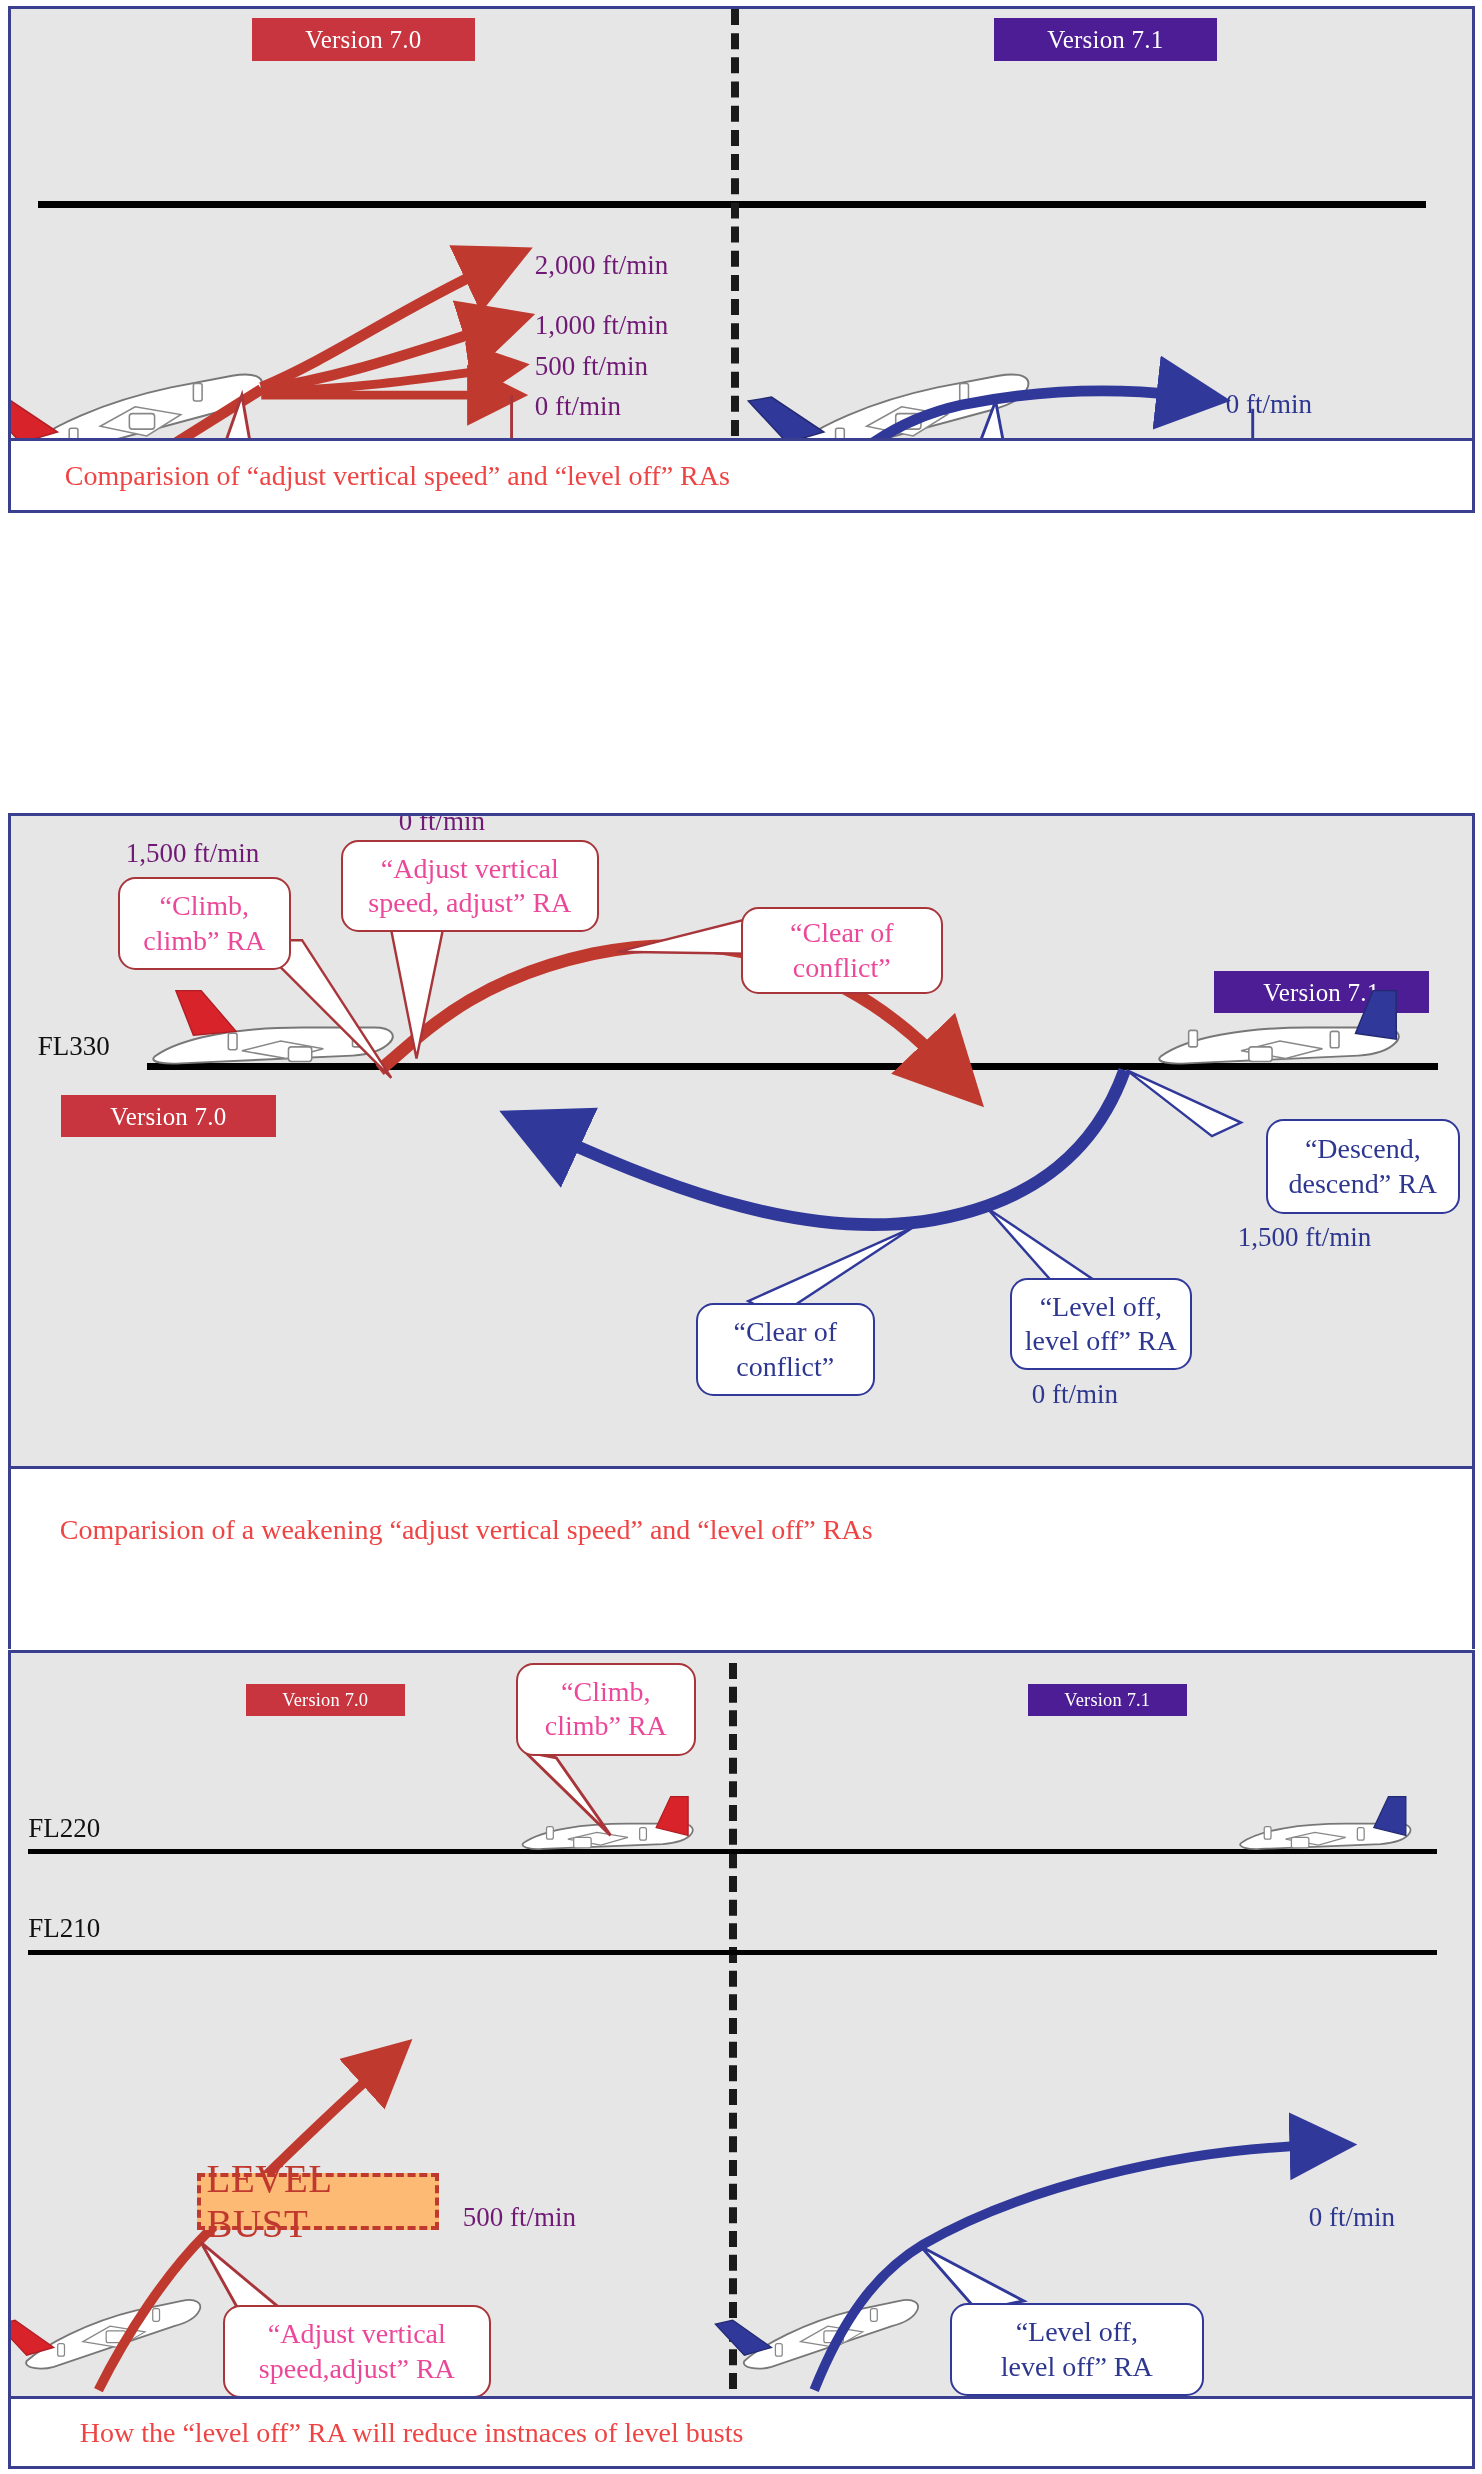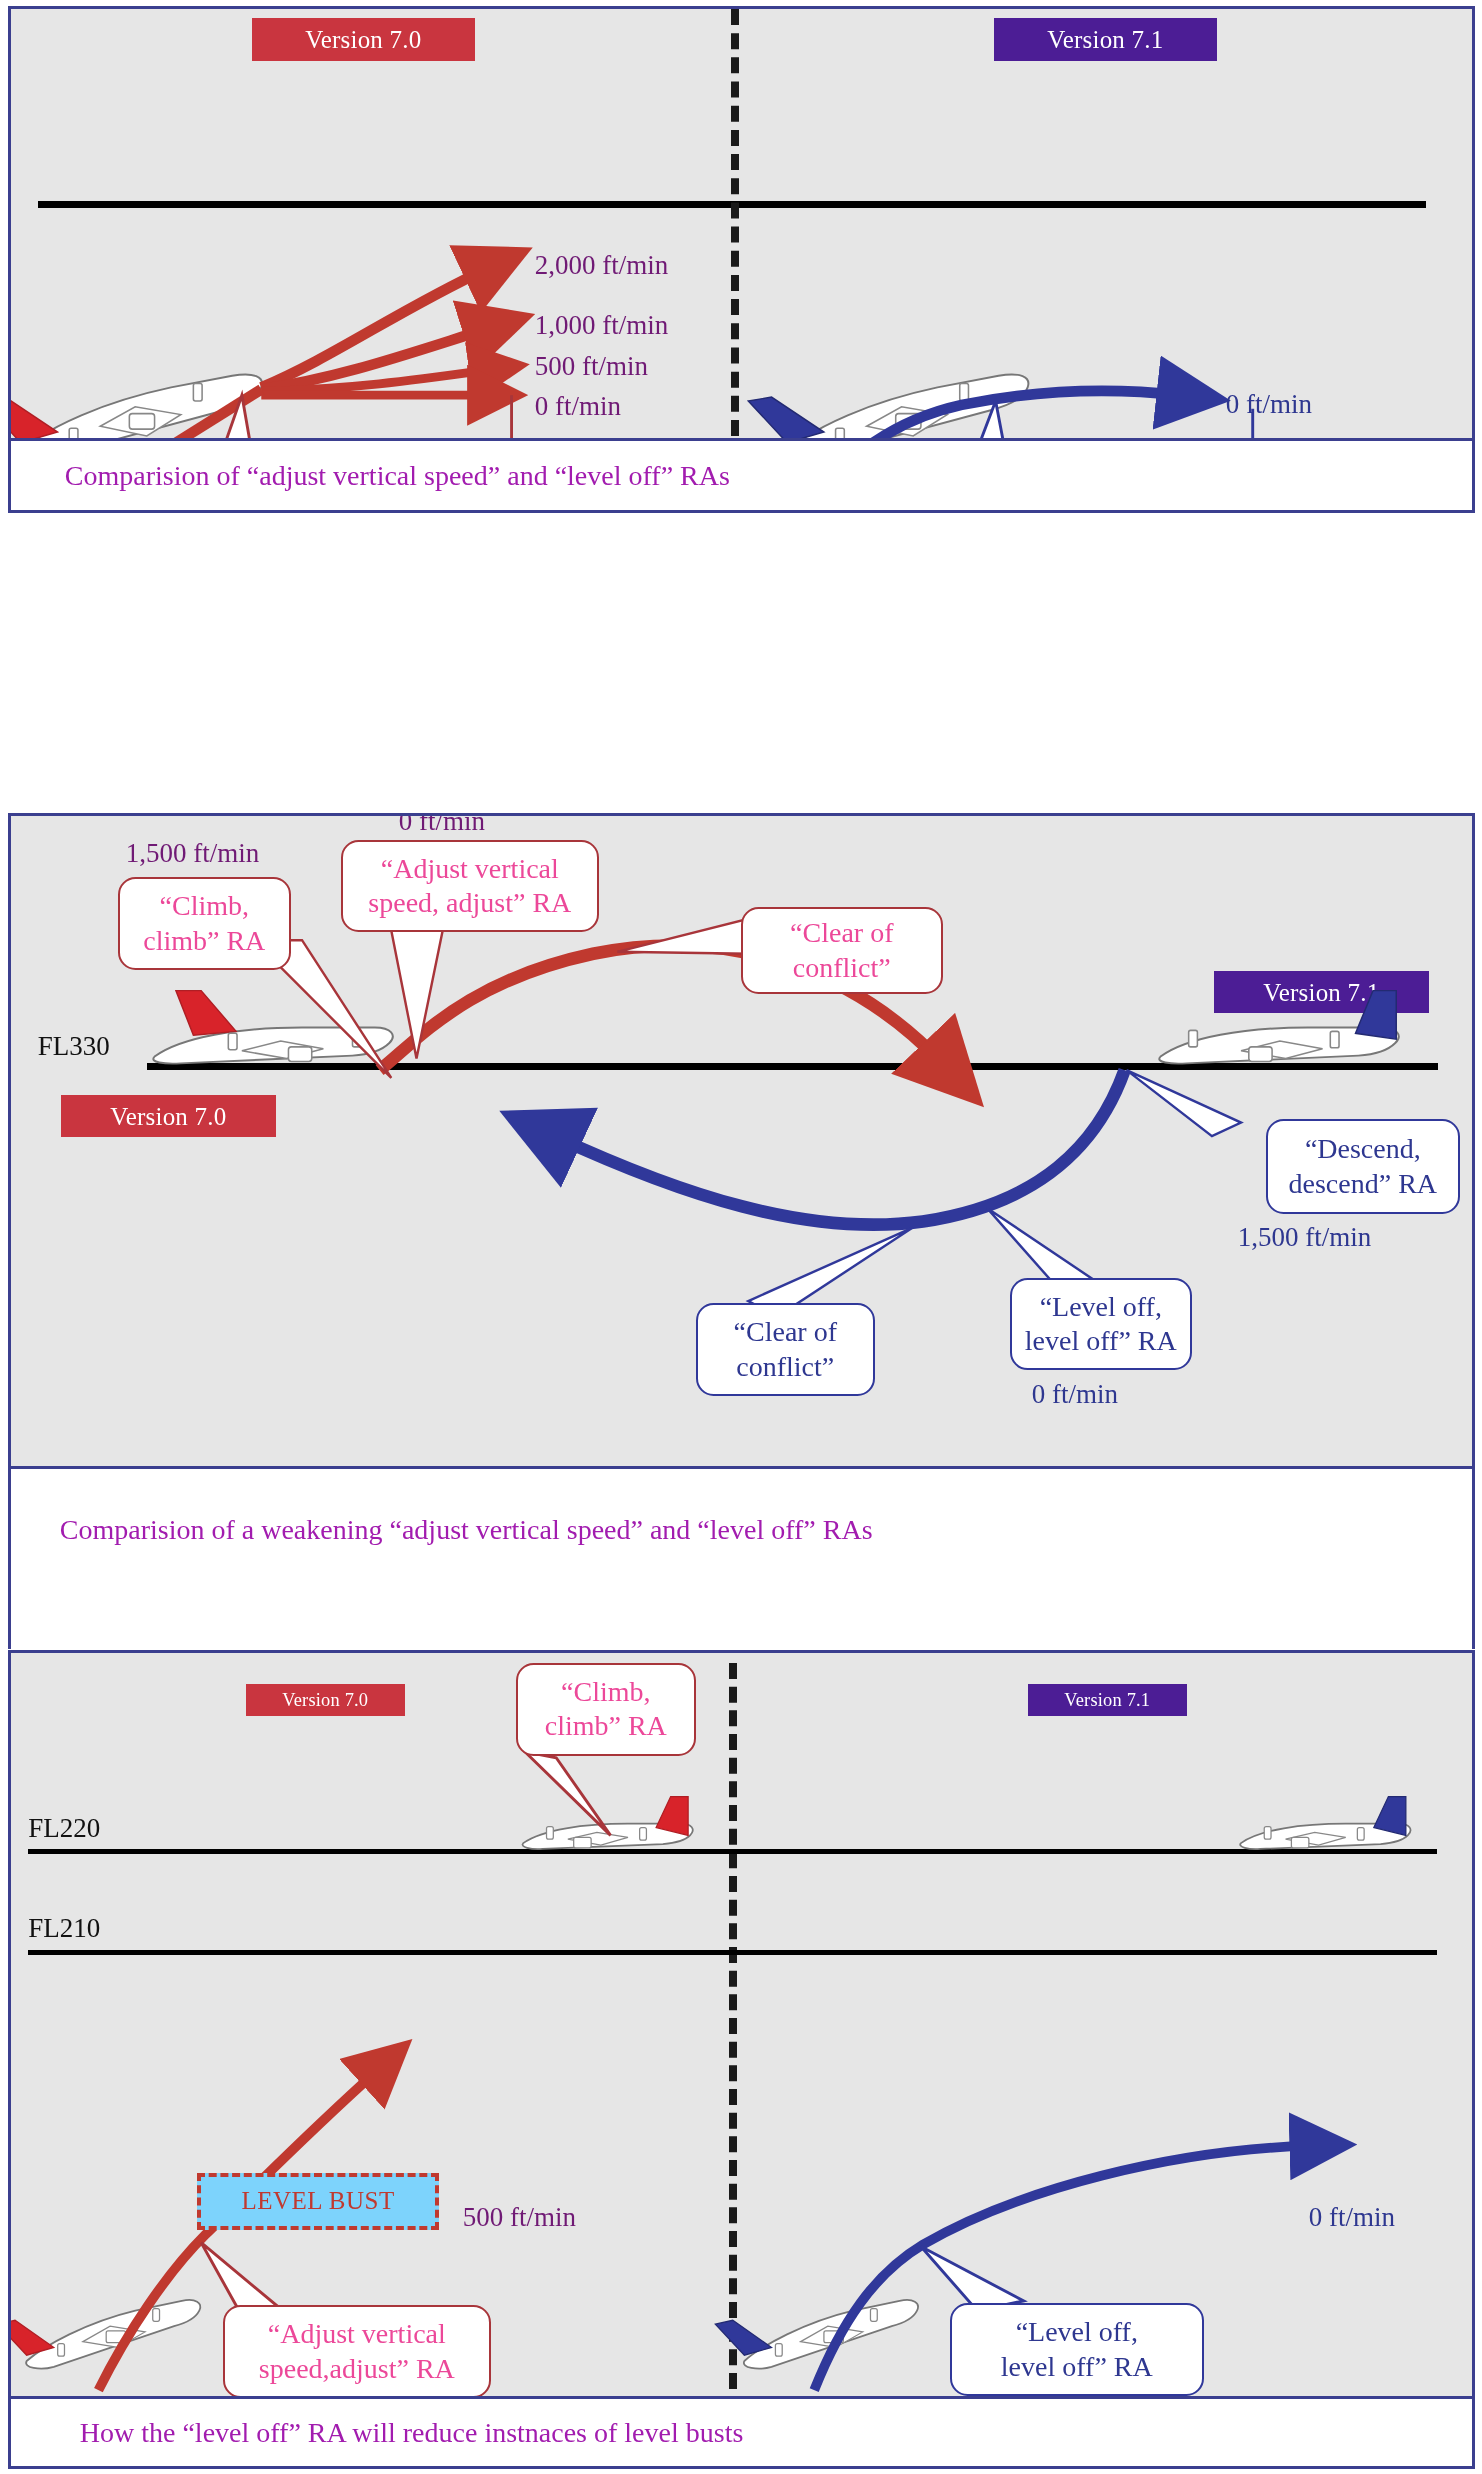--- a/index.html
+++ b/index.html
@@ -7,21 +7,21 @@
        font-family:"Liberation Serif","DejaVu Serif",serif;overflow:hidden;}
 
   .panel{position:absolute;left:7.8px;width:1467px;box-sizing:border-box;
          border:3.9px solid #3b3f8f;background:#e6e6e6;}
   .panel-inner{position:absolute;inset:0;overflow:hidden;}
 
   .caption-strip{position:absolute;left:7.8px;width:1467px;background:#ffffff;
                  box-sizing:border-box;border-left:3.9px solid #3b3f8f;
                  border-right:3.9px solid #3b3f8f;border-bottom:3.9px solid #3b3f8f;
                  display:flex;align-items:center;}
-  .caption-text{font-size:28px;color:#a21caf;padding-left:54px;white-space:nowrap;}
+  .caption-text{font-size:28px;color:#ef4444;padding-left:54px;white-space:nowrap;}
 
   .badge{position:absolute;color:#ffffff;font-size:25px;text-align:center;
          line-height:1.0;padding:8.7px 0;letter-spacing:0.2px;}
   .badge.red{background:#c9353f;}
   .badge.blue{background:#4c1d95;}
   .badge.small{font-size:18.4px;padding:6.8px 0;}
 
   .level-line{position:absolute;background:#000000;height:6.8px;}
   .level-line.thin{height:4.9px;}
 
@@ -32,22 +32,22 @@
   .vs-label{position:absolute;font-size:27px;white-space:nowrap;}
   .vs-red{color:#701a75;}
   .vs-blue{color:#2e3790;}
 
   .bubble{position:absolute;background:#ffffff;box-sizing:border-box;
           border:2.9px solid #a8353a;border-radius:17.5px;text-align:center;
           font-size:28px;color:#ec4899;line-height:1.22;
           display:flex;align-items:center;justify-content:center;padding:6.8px 9.7px;}
   .bubble.blue{border-color:#30389a;color:#2e3790;}
 
-  .levelbust{position:absolute;border:4.9px dashed #c0392f;background:#7dd3fc;
-             color:#c0392f;font-size:25px;display:flex;align-items:center;
+  .levelbust{position:absolute;border:4.9px dashed #c0392f;background:#fdba74;
+             color:#c0392f;font-size:39px;display:flex;align-items:center;
              justify-content:center;padding:1.9px 5.8px;letter-spacing:0.5px;}
 
   svg.layer{position:absolute;left:0;top:0;overflow:visible;}
 </style>
 </head>
 <body>
 
 <div class="panel" style="top:5.8px;height:435px;">
   <div class="panel-inner">
 

